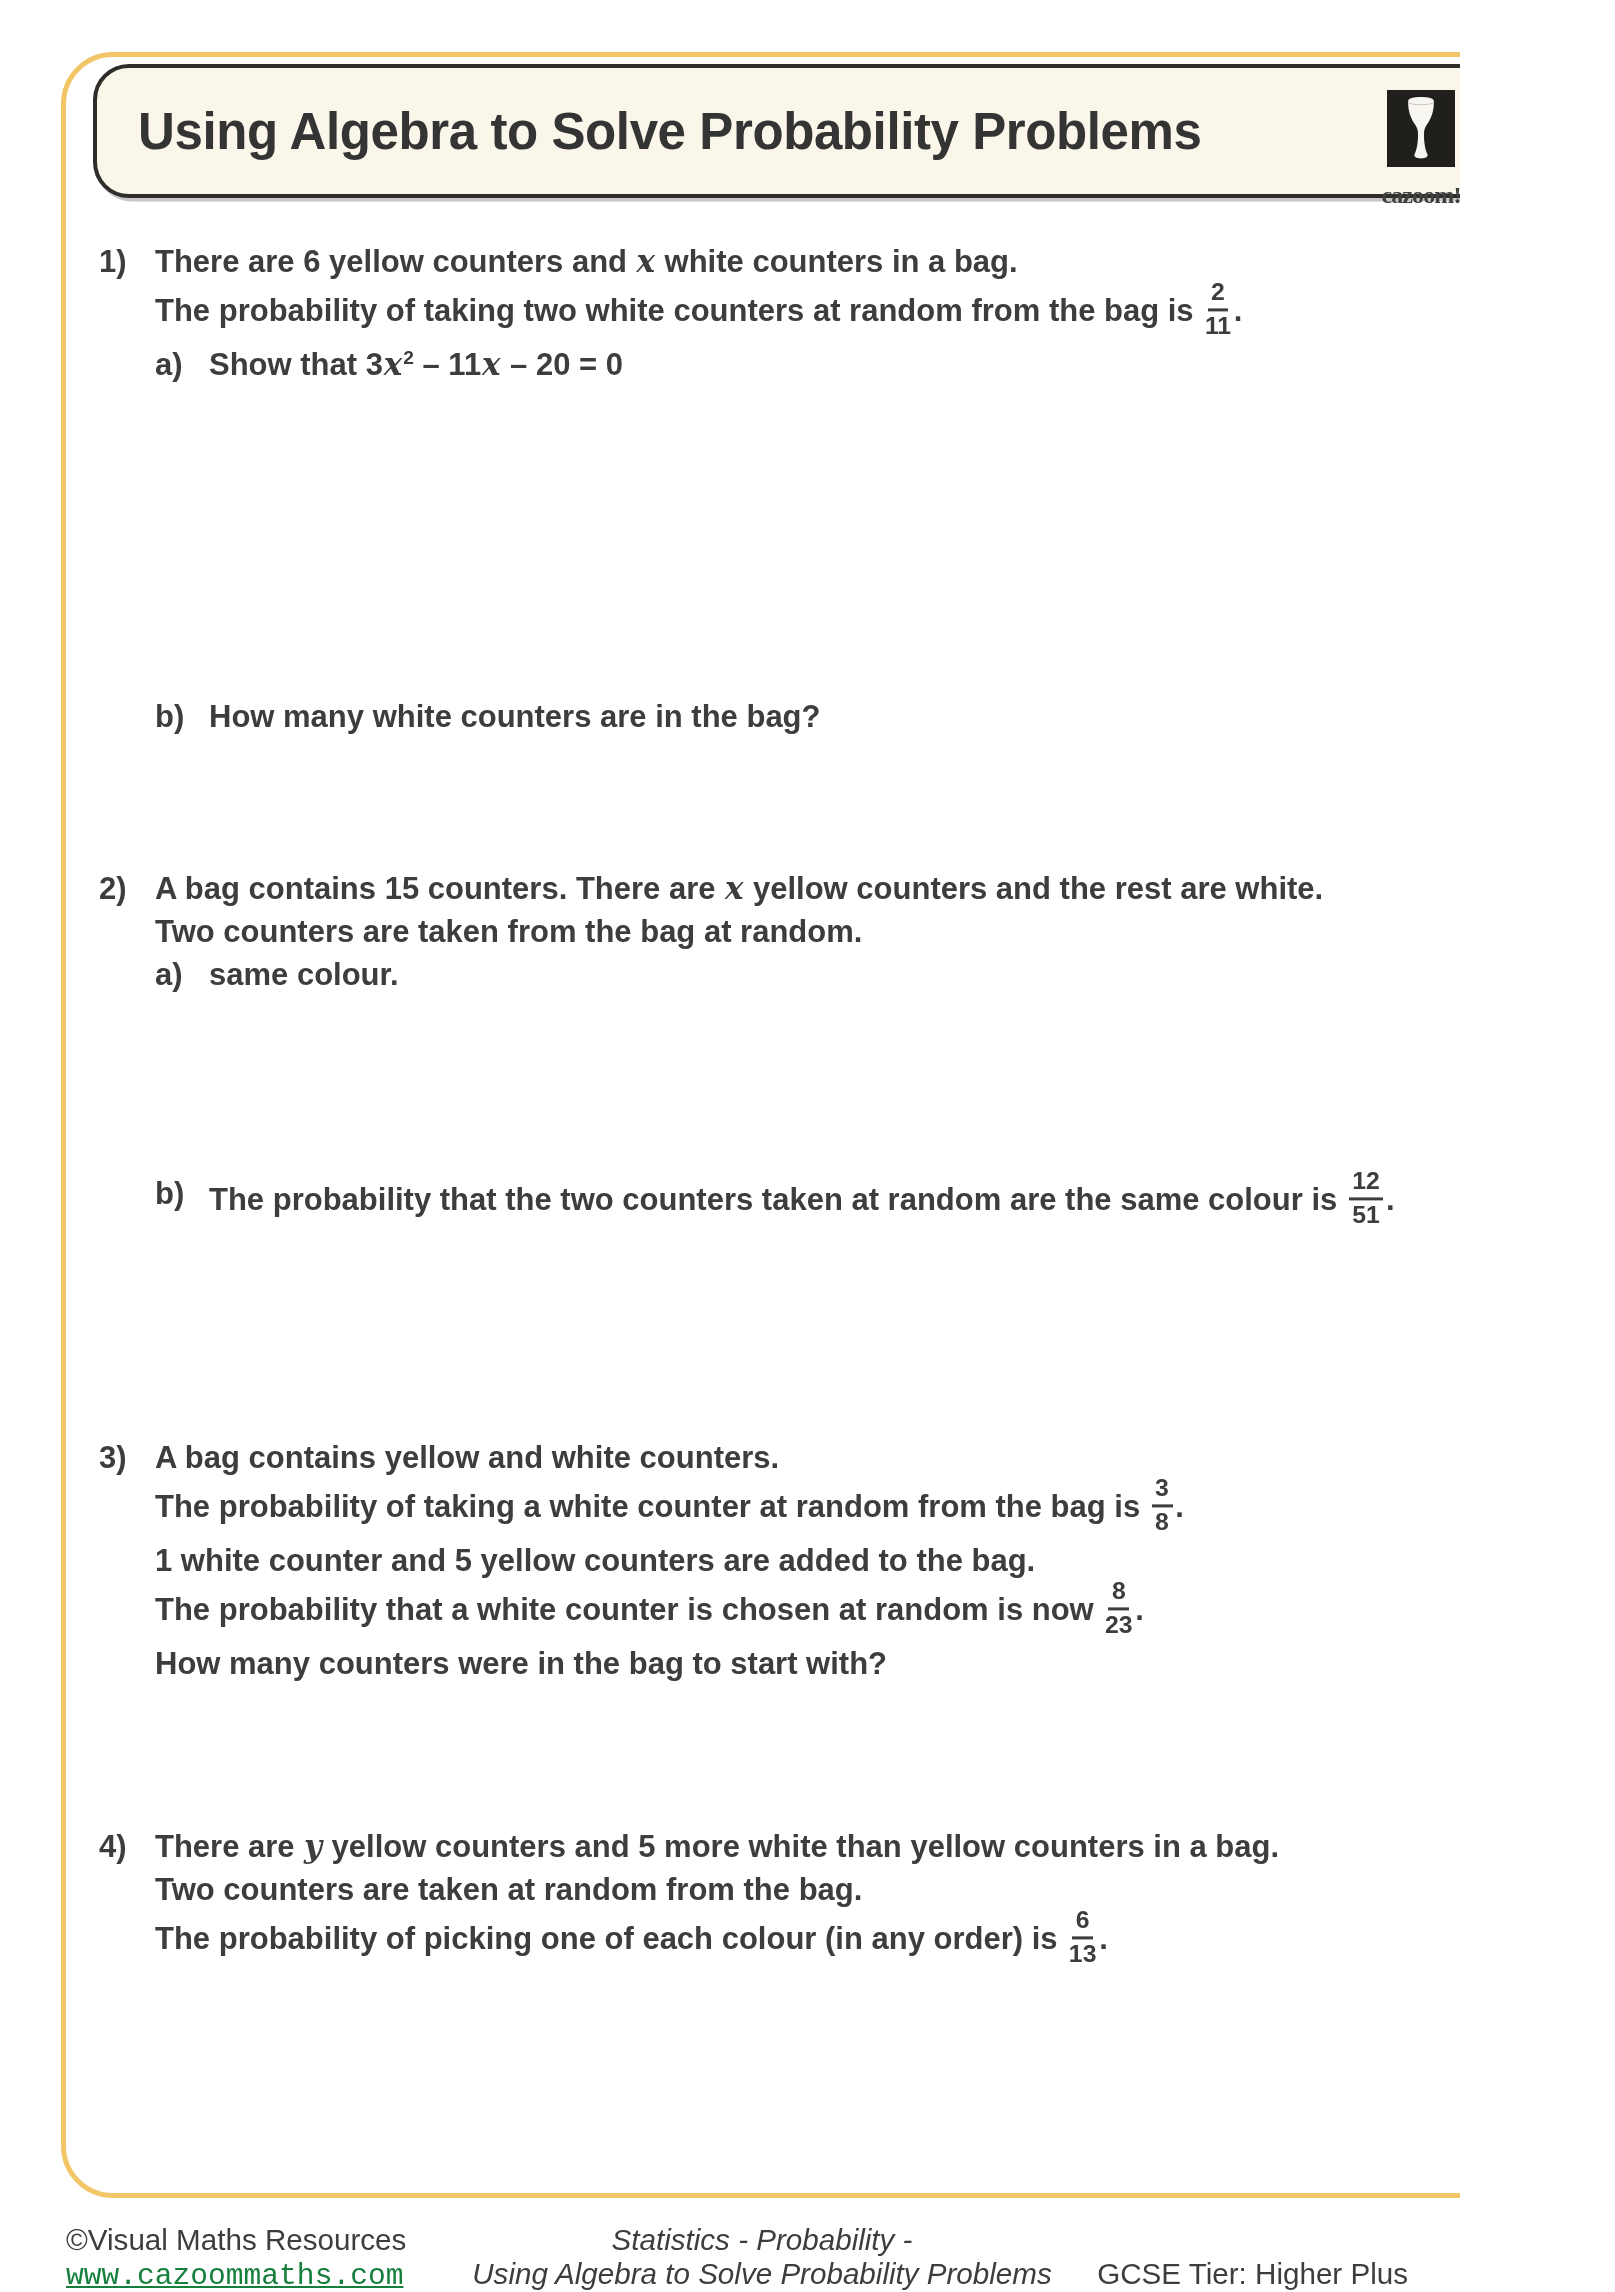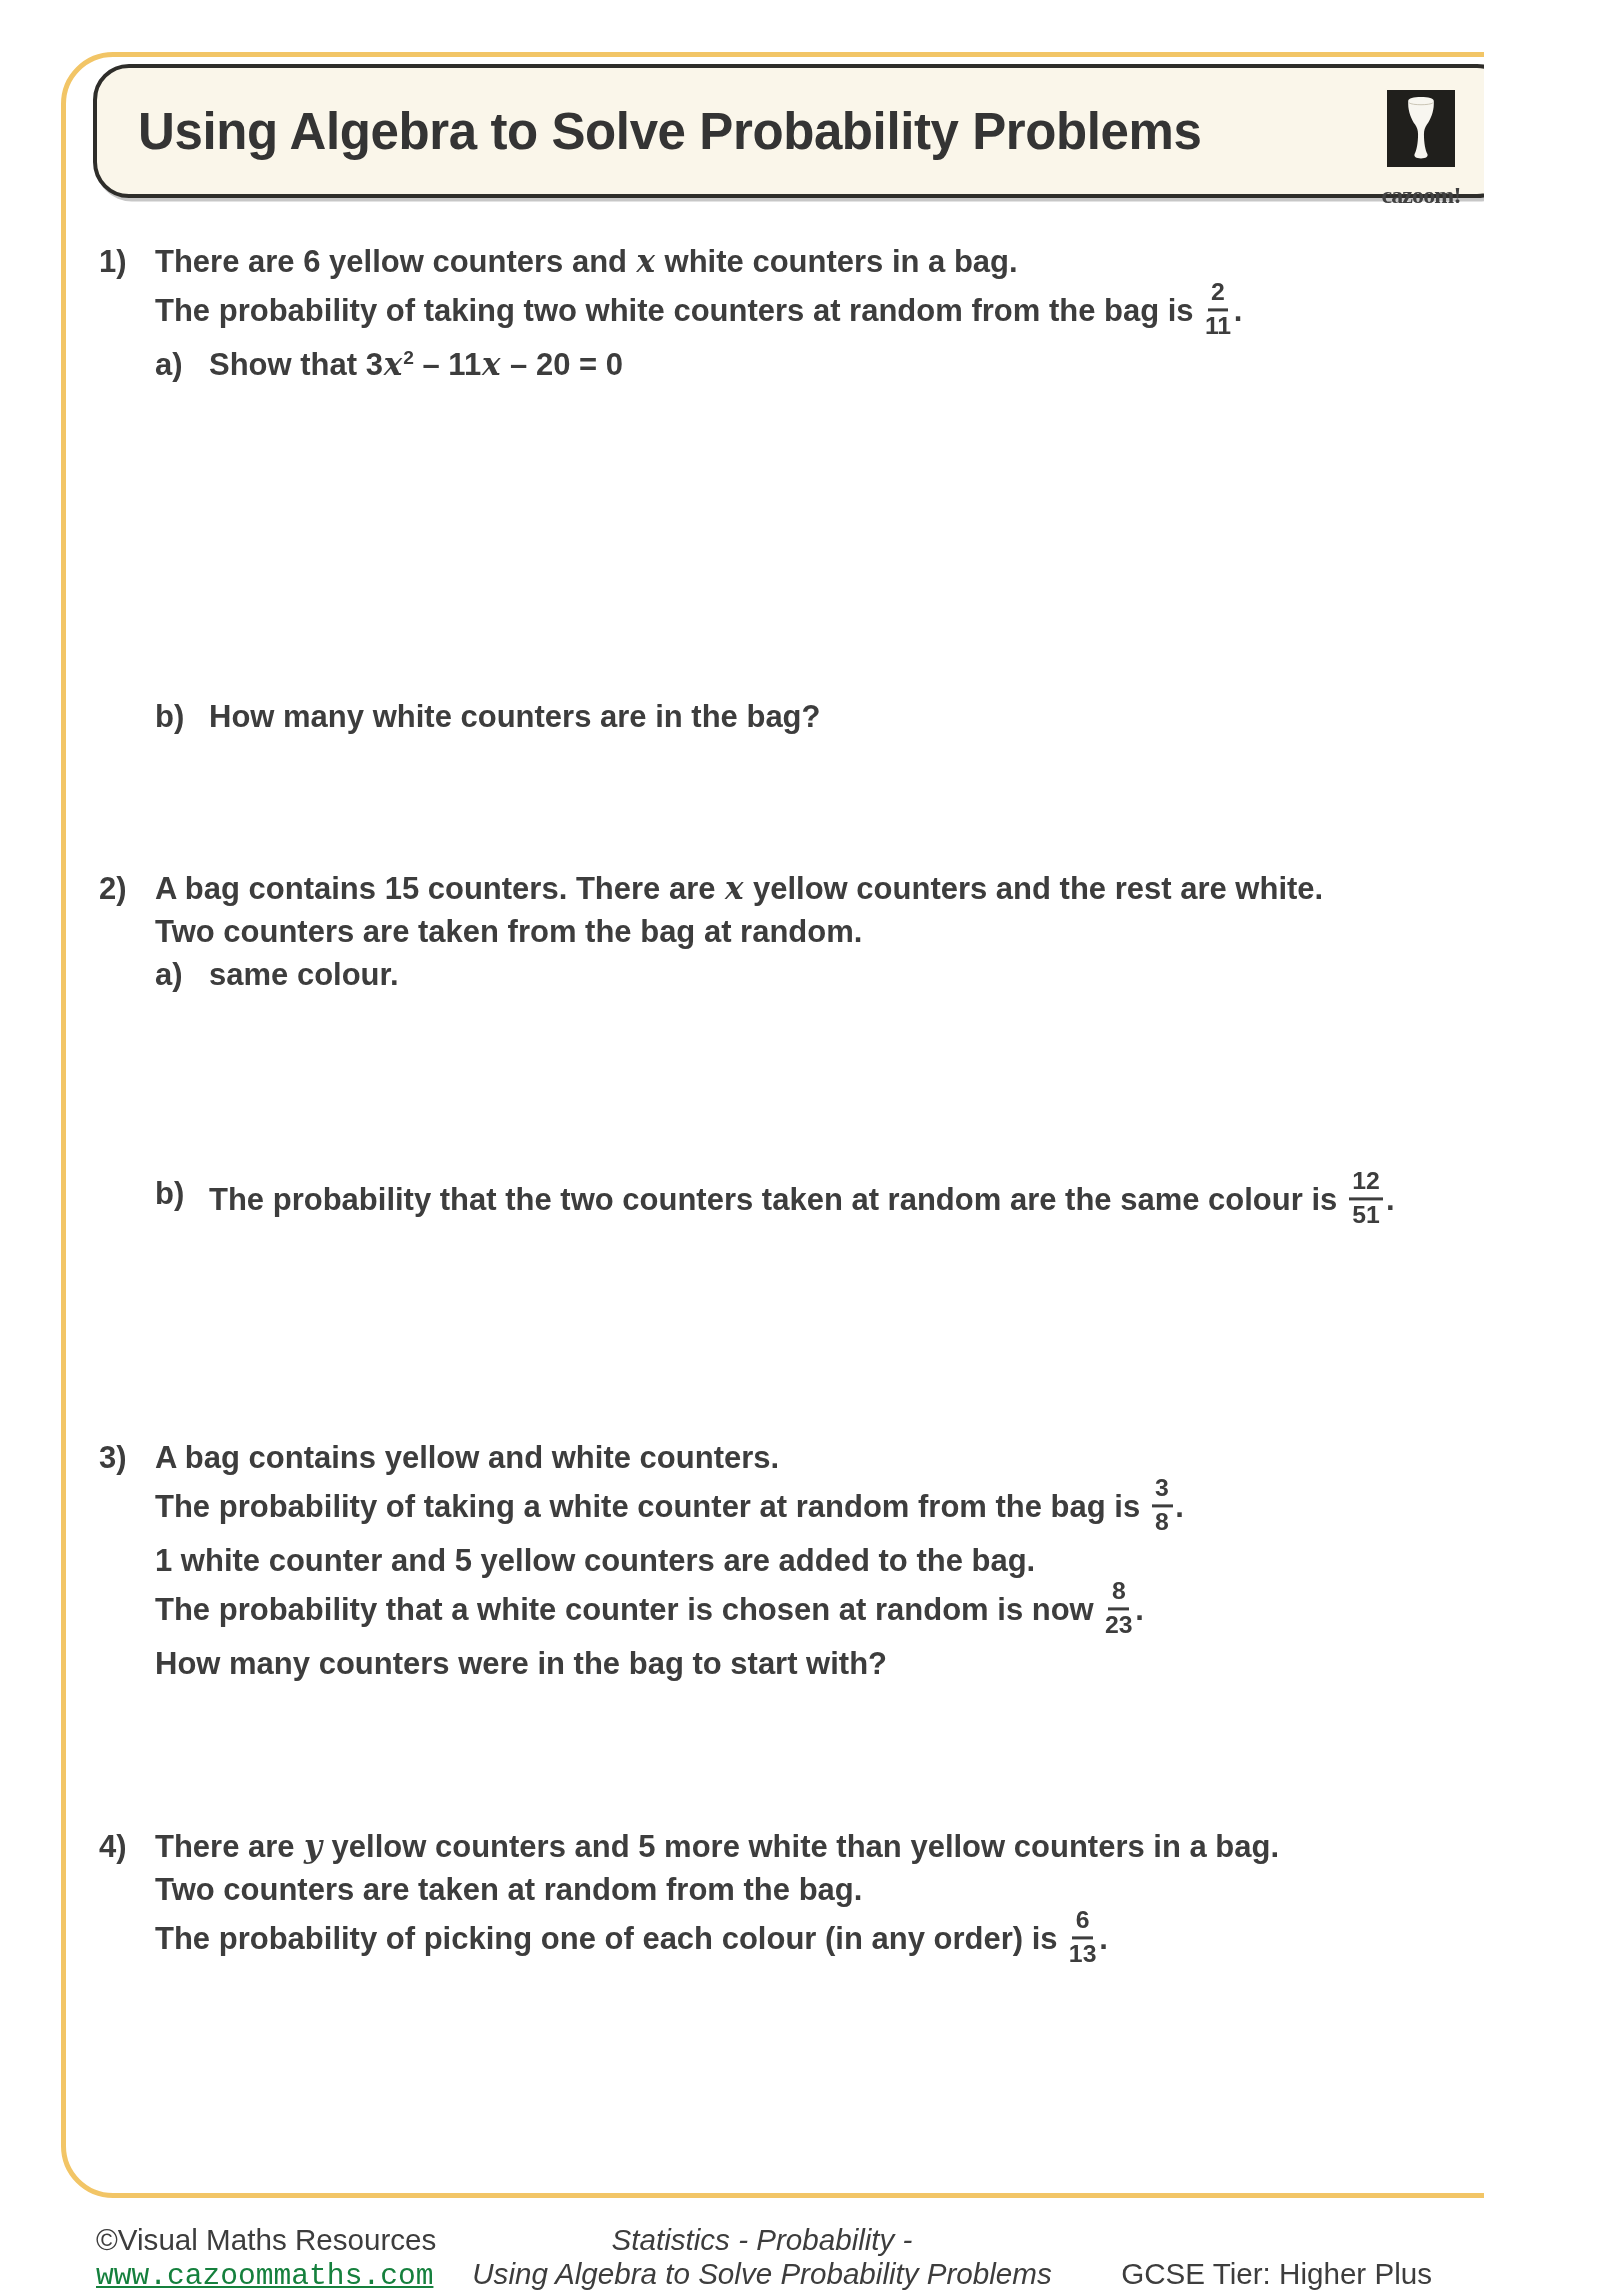--- a/index.html
+++ b/index.html
@@ -1,18 +1,18 @@
 <!DOCTYPE html>
 <html style="font-size:14.3px"><head>
 <meta charset="utf-8">
 <style>
   html,body { margin:0; padding:0; background:#ffffff; }
   .page {
     position:relative; width:1460px; height:2293px; background:#ffffff;
-    font-family:"Liberation Sans", sans-serif; color:#3d3d3d; overflow:hidden;padding-left:24px;
+    font-family:"Liberation Sans", sans-serif; color:#3d3d3d; overflow:hidden;
   }
   .outer-border {
     position:absolute; left:61px; top:52px; width:1494px; height:2146px;
     border:5.4px solid #f2c566; border-radius:52px; box-sizing:border-box;
   }
   .header-box {
     position:absolute; left:93px; top:64px; width:1420px; height:134px;
     background:#faf6ea; border:4.5px solid #2e2d2a; border-radius:36px;
     box-sizing:border-box; box-shadow:2.7px 3.6px 0 rgba(70,70,70,0.30);
     display:flex; align-items:center;
@@ -48,21 +48,21 @@
   .frac {
     display:inline-flex; flex-direction:column; align-items:center;
     vertical-align:middle; line-height:1; font-size:0.80em;
     margin:0 2.7px; transform:translateY(-3.6px);
   }
   .frac .fnum { padding:0.9px 3.6px 3.6px; border-bottom:3.6px solid #3d3d3d; }
   .frac .fden { padding-top:2.7px; }
   
   .footer { position:absolute; font-size:29.6px; font-weight:normal; color:#3d3d3d; }
   .footer .fline { line-height:34px; }
-  .footer-left  { left:66px;  top:2223px;margin-left:30px; }
+  .footer-left  { left:66px;  top:2223px; }
   .footer-center{ left:314px; top:2223px; width:896px; text-align:center;font-style:italic; }
   .footer-right { right:52px; top:2257px; }
   .site-link { color:#15803d; text-decoration:underline; cursor:pointer;font-family:Liberation Mono, monospace; }
 </style>
 </head>
 <body>
 
 <div class="page">
 
   <div class="outer-border"></div>

